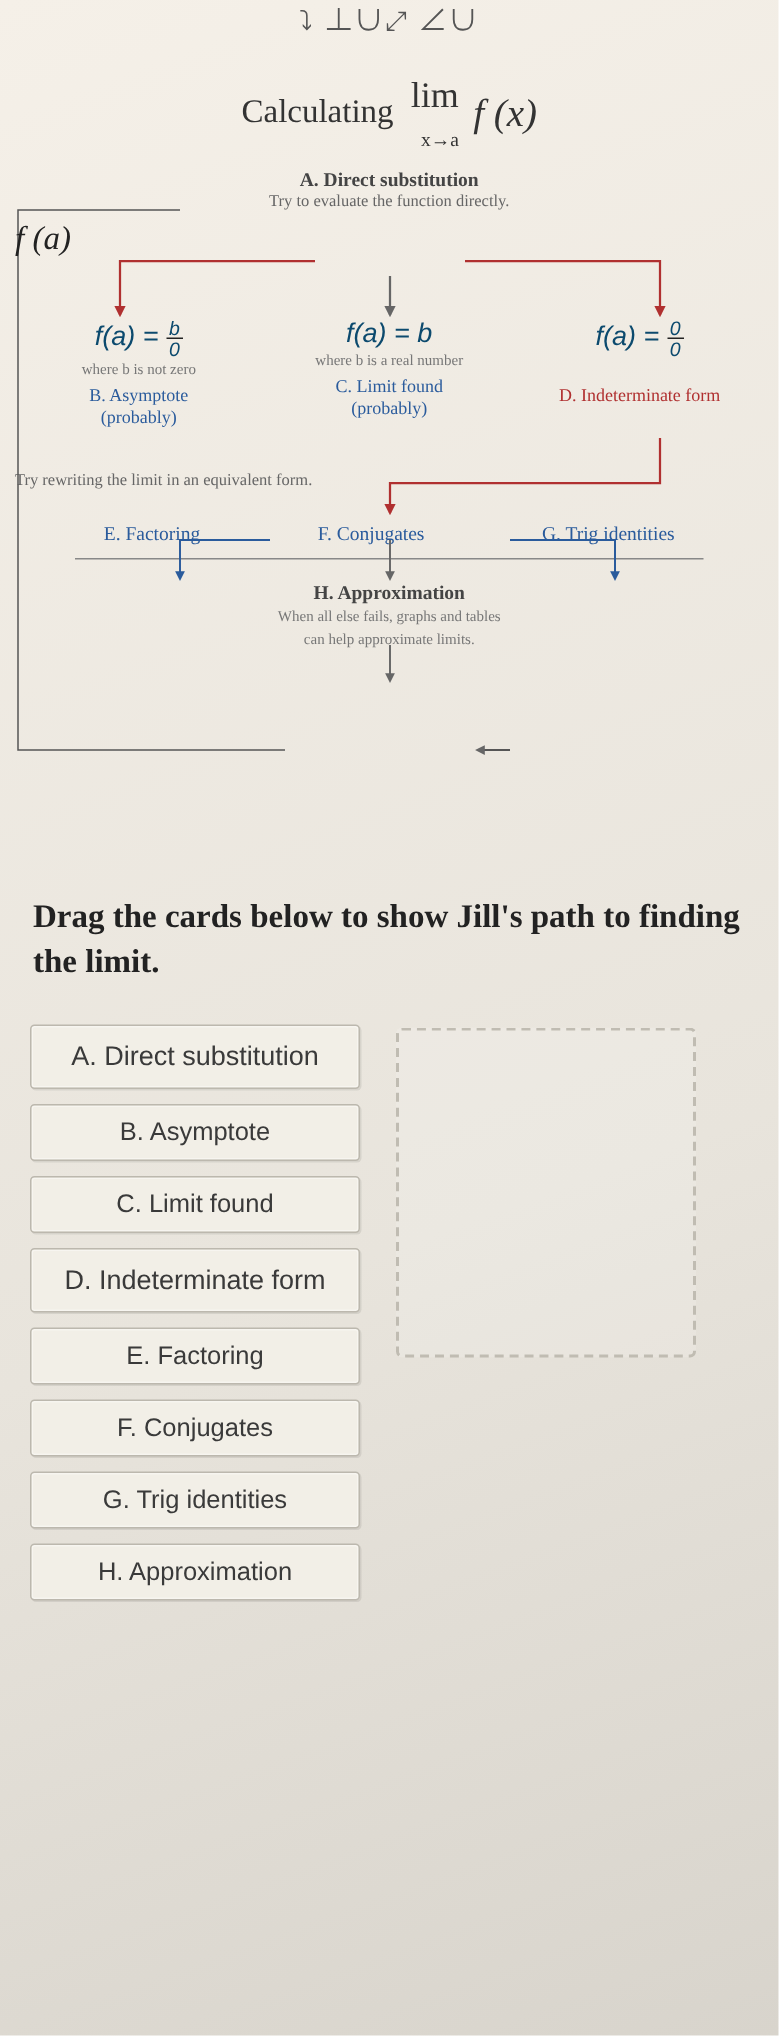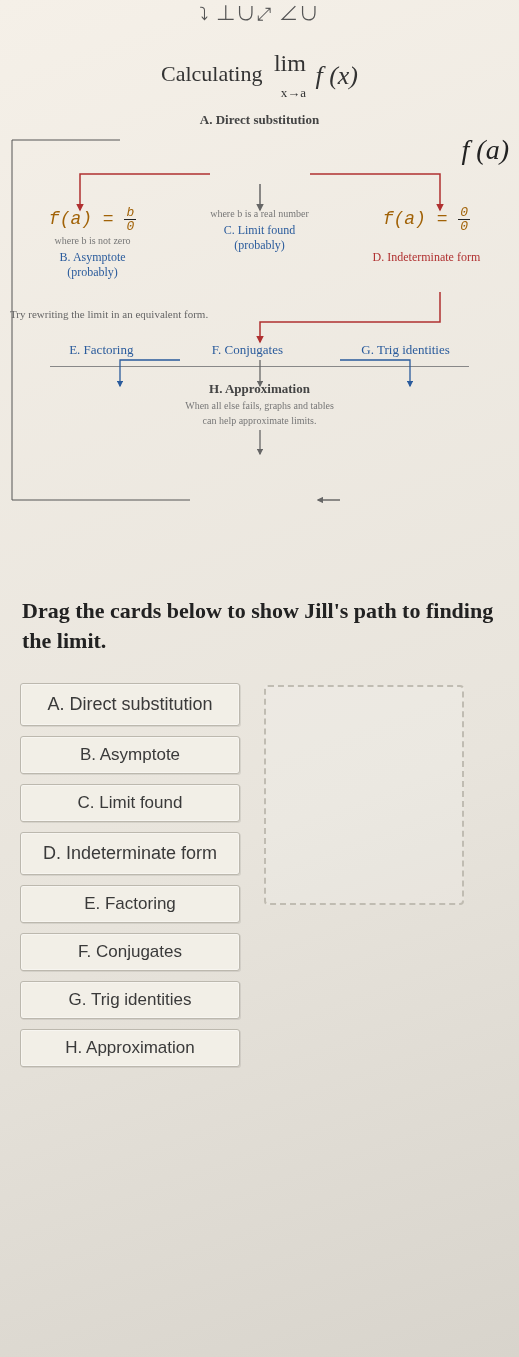--- a/index.html
+++ b/index.html
@@ -37,41 +37,41 @@
   .flowchart {
     position: relative;
     margin: 6px 10px 0 10px;
     height: 460px;
   }
   .step-a { text-align:center; font-size:13px; color:#444; }
   .step-a .title { font-weight:bold; font-size:13px; }
   .step-a .sub { font-size:11px; color:#666; }
 
   .fa-expr {
-    text-align:right;
+    text-align:left;
     font-family:'Times New Roman',serif;
     font-style:italic;
-    font-size:28px;
+    font-size:22px;
     margin-top: 6px;
     color:#222;
     position:relative;
   }
 
   .row3 {
     display:flex;
     justify-content: space-between;
     margin-top: 40px;
     padding: 0 4px;
   }
   .col3 {
     width: 32%;
     text-align:center;
     font-size:12px;
   }
-  .col3 .math { font-family:Liberation Mono, monospace; font-style:italic; font-size:18px; color:#a16207; }
+  .col3 .math { font-family:Liberation Sans, sans-serif; font-style:italic; font-size:18px; color:#0c4a6e; }
   .frac { display:inline-block; vertical-align:middle; text-align:center; line-height:1; font-style:italic;}
   .frac .n { display:block; border-bottom:1px solid #222; padding:0 2px; font-size:13px;}
   .frac .d { display:block; padding:0 2px; font-size:13px;}
   .col3 .sub { font-size:10px; color:#777; margin-top:2px;}
   .col3 .lbl { font-size:12px; margin-top:4px;}
   .blue { color:#2a5b9c; }
   .red { color:#b03030; }
 
   .try1 { text-align:left; font-size:11px; color:#666; margin-top: 28px;}
   .row4 {
@@ -182,34 +182,36 @@
 
     <path d="M 250 318 L 250 342" stroke="#666" stroke-width="1.3" fill="none" marker-end="url(#ah-gray)"></path>
 
     <path d="M 330 388 L 308 388" stroke="#555" stroke-width="1.3" fill="none" marker-end="url(#ah-gray)"></path>
 
     <path d="M 110 28 L 2 28 L 2 388 L 180 388" stroke="#555" stroke-width="1" fill="none"></path>
   </svg>
 
   <div class="step-a">
     <div class="title">A. Direct substitution</div>
+    <div class="sub">Try to evaluate the function directly.</div>
   </div>
 
   <div class="fa-expr">f (a)</div>
 
   <div class="row3">
     <div class="col3">
       <div class="math">
         <span>f(a) = </span><span class="frac"><span class="n">b</span><span class="d">0</span></span>
       </div>
       <div class="sub">where b is not zero</div>
       <div class="lbl blue">B. Asymptote</div>
       <div class="lbl blue" style="margin-top:0">(probably)</div>
     </div>
     <div class="col3">
+      <div class="math">f(a) = b</div>
       <div class="sub">where b is a real number</div>
       <div class="lbl blue">C. Limit found</div>
       <div class="lbl blue" style="margin-top:0">(probably)</div>
     </div>
     <div class="col3">
       <div class="math">
         <span>f(a) = </span><span class="frac"><span class="n">0</span><span class="d">0</span></span>
       </div>
       <div class="sub">&nbsp;</div>
       <div class="lbl red">D. Indeterminate form</div>

